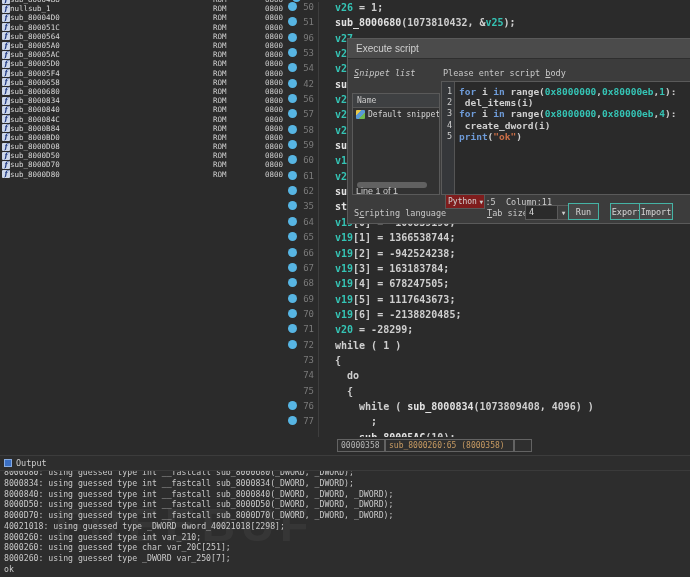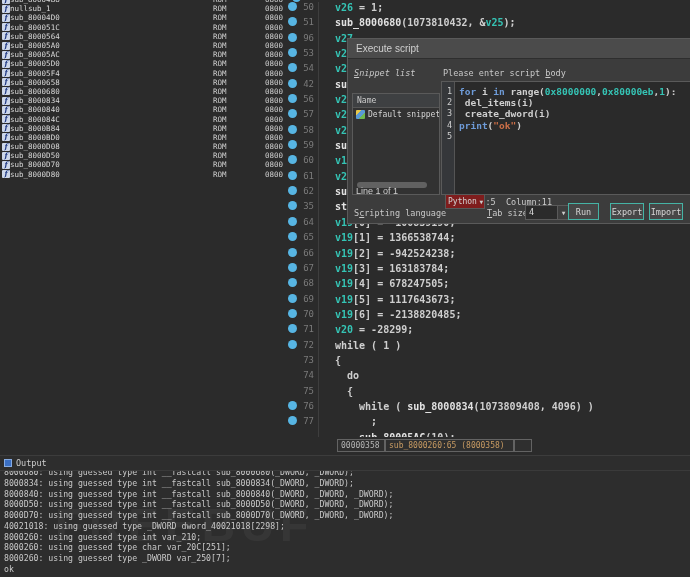--- a/index.html
+++ b/index.html
@@ -76,21 +76,21 @@
   #lang-combo .arr{position:absolute;right:1px;top:0;font-size:6px;color:#cccccc;line-height:13px;}
   #tab-label{left:139px;top:169px;}
   #tab-input{position:absolute;left:177px;top:166px;width:30px;height:13px;background:#2b2b2b;
              border:1px solid #5a5a5a;font-size:8.5px;color:#d6d6d6;line-height:13px;padding-left:3px;}
   #tab-spinner{position:absolute;left:209px;top:166px;width:11px;height:13px;background:#3e3e3e;
                border:1px solid #5a5a5a;font-size:6px;color:#cccccc;display:flex;align-items:center;justify-content:center;}
   .dlg-btn{position:absolute;top:164px;height:15px;background:#474747;border:1px solid #45b3a5;
            color:#d6d6d6;font-size:8.5px;display:flex;align-items:center;justify-content:center;}
   #btn-run{left:220px;width:29px;}
   #btn-export{left:262px;width:32px;}
-  #btn-import{left:301px;width:32px;}
+  #btn-import{left:291px;width:32px;}
 
   
   #out-panel{position:absolute;left:0;top:455px;width:690px;height:122px;background:#2d2d2d;
              border-top:1px solid #3c3c3c;overflow:hidden;}
   #out-titlebar{position:relative;z-index:3;height:14px;display:flex;align-items:center;gap:4px;
                 padding-left:4px;background:#2d2d2d;border-bottom:1px solid #3a3a3a;}
   #out-icon{flex:none;width:8px;height:8px;background:#3a6fc4;border:1px solid #86abe2;box-sizing:border-box;}
   #out-title{font-size:8.5px;color:#cccccc;}
   #out-lines{position:absolute;z-index:2;left:4px;top:15px;right:0;bottom:0;overflow:hidden;}
   #out-lines-inner{margin-top:-4px;}
@@ -484,20 +484,21 @@
       <div id="editor-gutter">
           <div class="ed-num">1</div>
           <div class="ed-num">2</div>
           <div class="ed-num">3</div>
           <div class="ed-num">4</div>
           <div class="ed-num">5</div>
         </div>
       <div id="editor-code">
           <div class="ed-line"><span class="tk-kw">for</span><span class="tk-p"> i </span><span class="tk-kw">in</span><span class="tk-p"> range(</span><span class="tk-num">0x8000000</span><span class="tk-p">,</span><span class="tk-num">0x80000eb</span><span class="tk-p">,</span><span class="tk-num">1</span><span class="tk-p">):</span></div>
           <div class="ed-line"><span class="tk-p"> del_items(i)</span></div>
+          <div class="ed-line"><span class="tk-kw">for</span><span class="tk-p"> i </span><span class="tk-kw">in</span><span class="tk-p"> range(</span><span class="tk-num">0x8000000</span><span class="tk-p">,</span><span class="tk-num">0x80000eb</span><span class="tk-p">,</span><span class="tk-num">4</span><span class="tk-p">):</span></div>
           <div class="ed-line"><span class="tk-p"> create_dword(i)</span></div>
           <div class="ed-line"><span class="tk-kw">print</span><span class="tk-p">(</span><span class="tk-str">"ok"</span><span class="tk-p">)</span></div>
         </div>
     </div>
     <div id="editor-status">Line:5  Column:11</div>
 
     <div class="dlg-label" id="lang-label">S<u>c</u>ripting language</div>
     <div id="lang-combo">
       <span>Python</span>
       <span class="arr">▼</span>

